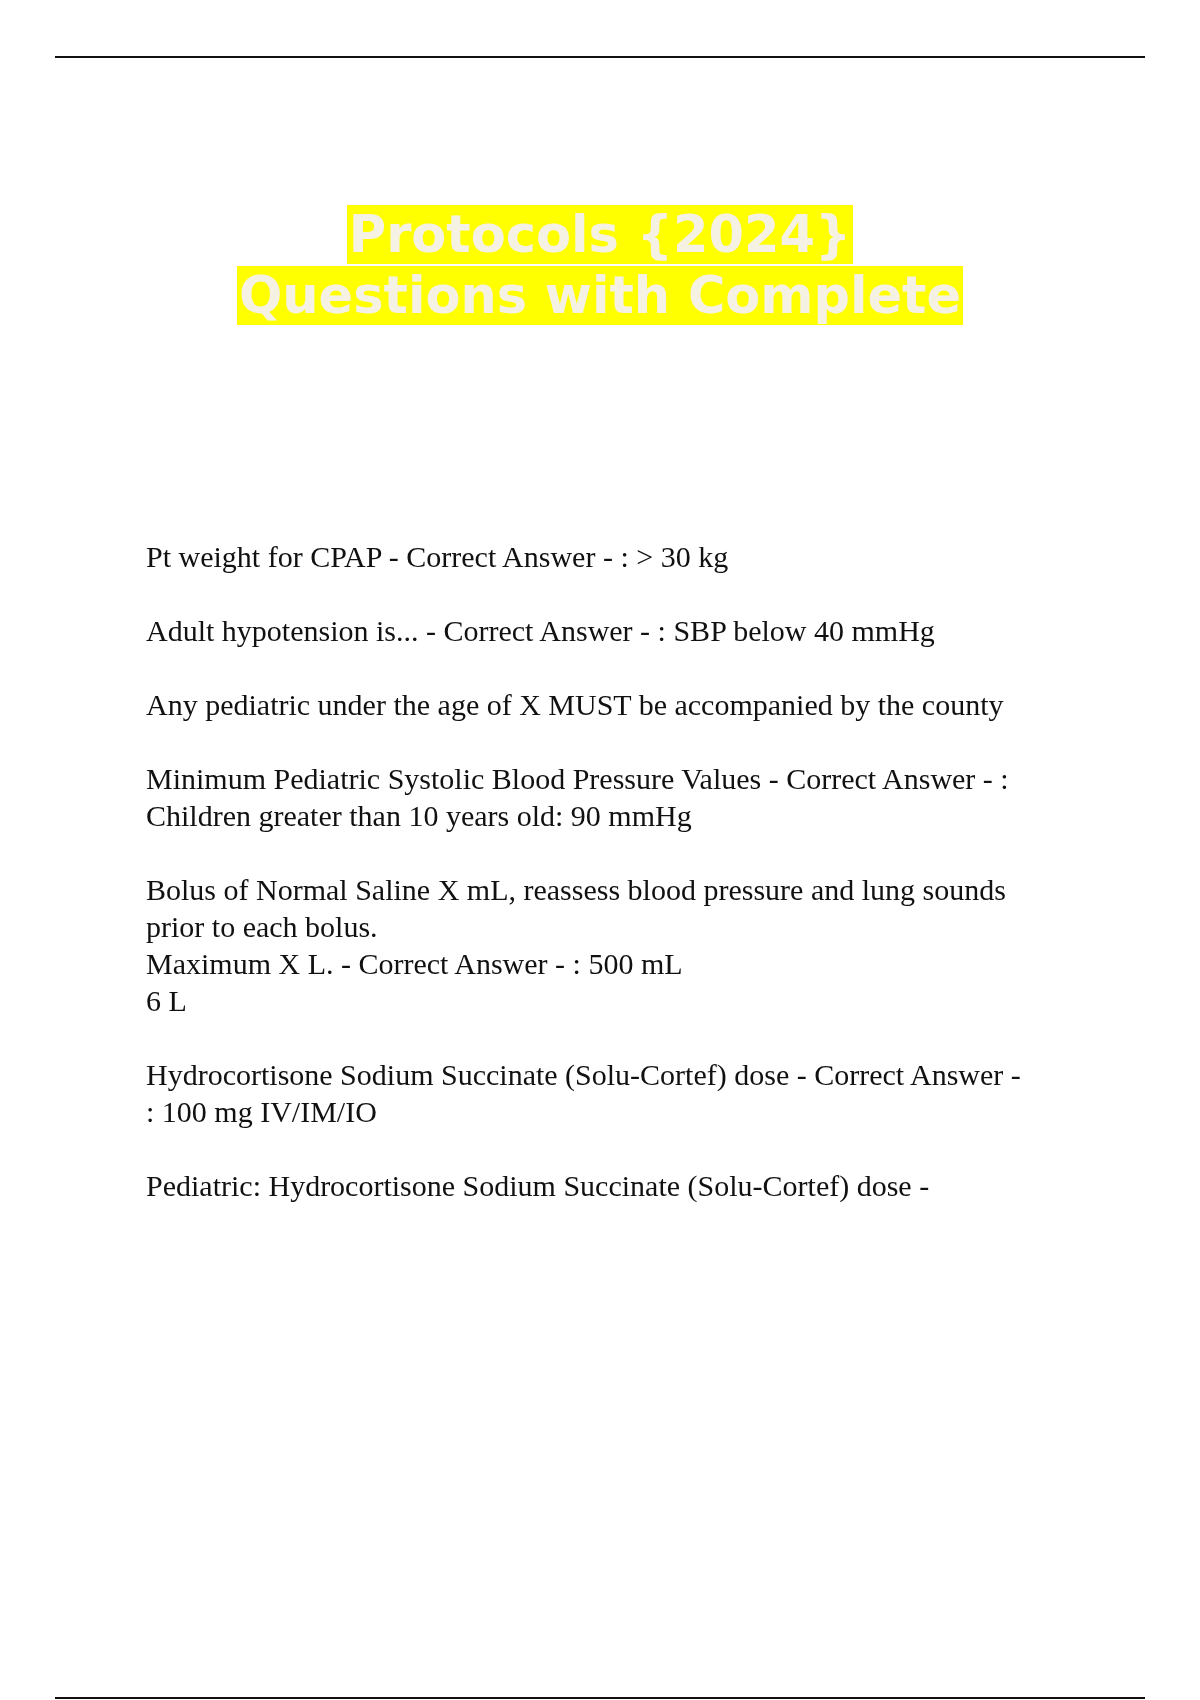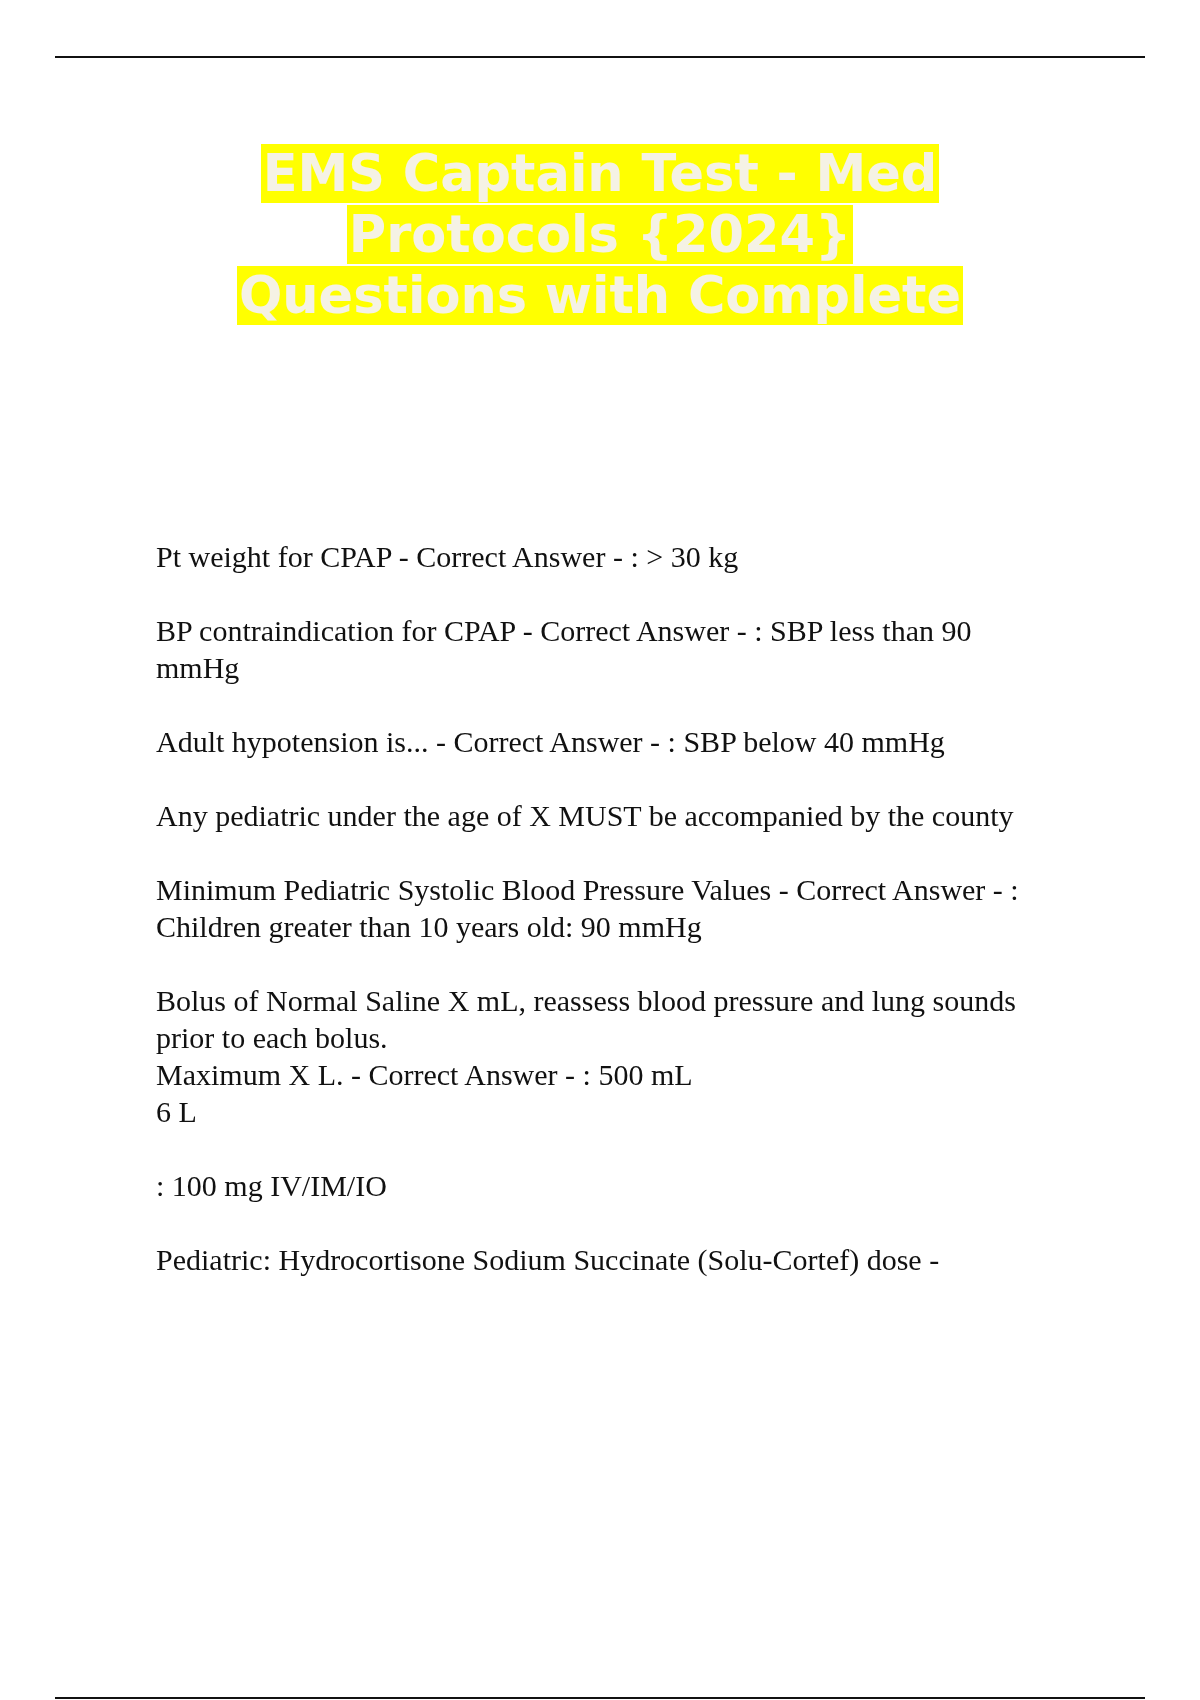--- a/index.html
+++ b/index.html
@@ -9,63 +9,60 @@
     .rule.bottom { top: 1697px; }
     .title {
       position: absolute; left: 150px; width: 900px; top: 143px;
       text-align: center;
       font-family: "DejaVu Sans", sans-serif; font-weight: bold;
       font-size: 51px; line-height: 61px;
       color: #f5f2e4;
     }
     .title span.hl { background: #ffff00; padding: 0 2px; box-decoration-break: clone; -webkit-box-decoration-break: clone; }
     .qa {
-      position: absolute; left: 156px; top: 538px; width: 960px;
+      position: absolute; left: 146px; top: 538px; width: 960px;
       font-family: "Liberation Serif", serif; font-size: 30px; line-height: 37px;
       color: #111;
     }
     .item { margin: 0 0 37px 0; }
     .line { display: block; white-space: nowrap; }
   </style>
 </head>
 <body>
 
 <div class="rule top"></div>
 
 <div class="title">
-  <span class="hl">EMS Captain Test - Med</span><br>
+  <br>
   <span class="hl">Protocols {2024}</span><br>
   <span class="hl">Questions with Complete</span><br>
 </div>
 
 <div class="qa">
   <div class="item">
     <span class="line">Pt weight for CPAP - Correct Answer - :  &gt; 30 kg</span>
-  </div>
-  <div class="item">
-    <span class="line">BP contraindication for CPAP - Correct Answer - :  SBP less than 90</span>
-    <span class="line">mmHg</span>
   </div>
   <div class="item">
     <span class="line">Adult hypotension is... - Correct Answer - :  SBP below 40 mmHg</span>
   </div>
   <div class="item">
     <span class="line">Any pediatric under the age of X MUST be accompanied by the county</span>
   </div>
   <div class="item">
     <span class="line">Minimum Pediatric Systolic Blood Pressure Values - Correct Answer - :</span>
     <span class="line">Children greater than 10 years old: 90 mmHg</span>
   </div>
   <div class="item">
     <span class="line">Bolus of Normal Saline X mL, reassess blood pressure and lung sounds</span>
     <span class="line">prior to each bolus.</span>
     <span class="line">Maximum X L. - Correct Answer - :  500 mL</span>
     <span class="line">6 L</span>
   </div>
   <div class="item">
+    <span class="line">Hydrocortisone Sodium Succinate (Solu-Cortef) dose - Correct Answer -</span>
     <span class="line">:  100 mg IV/IM/IO</span>
   </div>
   <div class="item">
     <span class="line">Pediatric: Hydrocortisone Sodium Succinate (Solu-Cortef) dose -</span>
   </div>
 </div>
 
 <div class="rule bottom"></div>
 
 </body></html>

